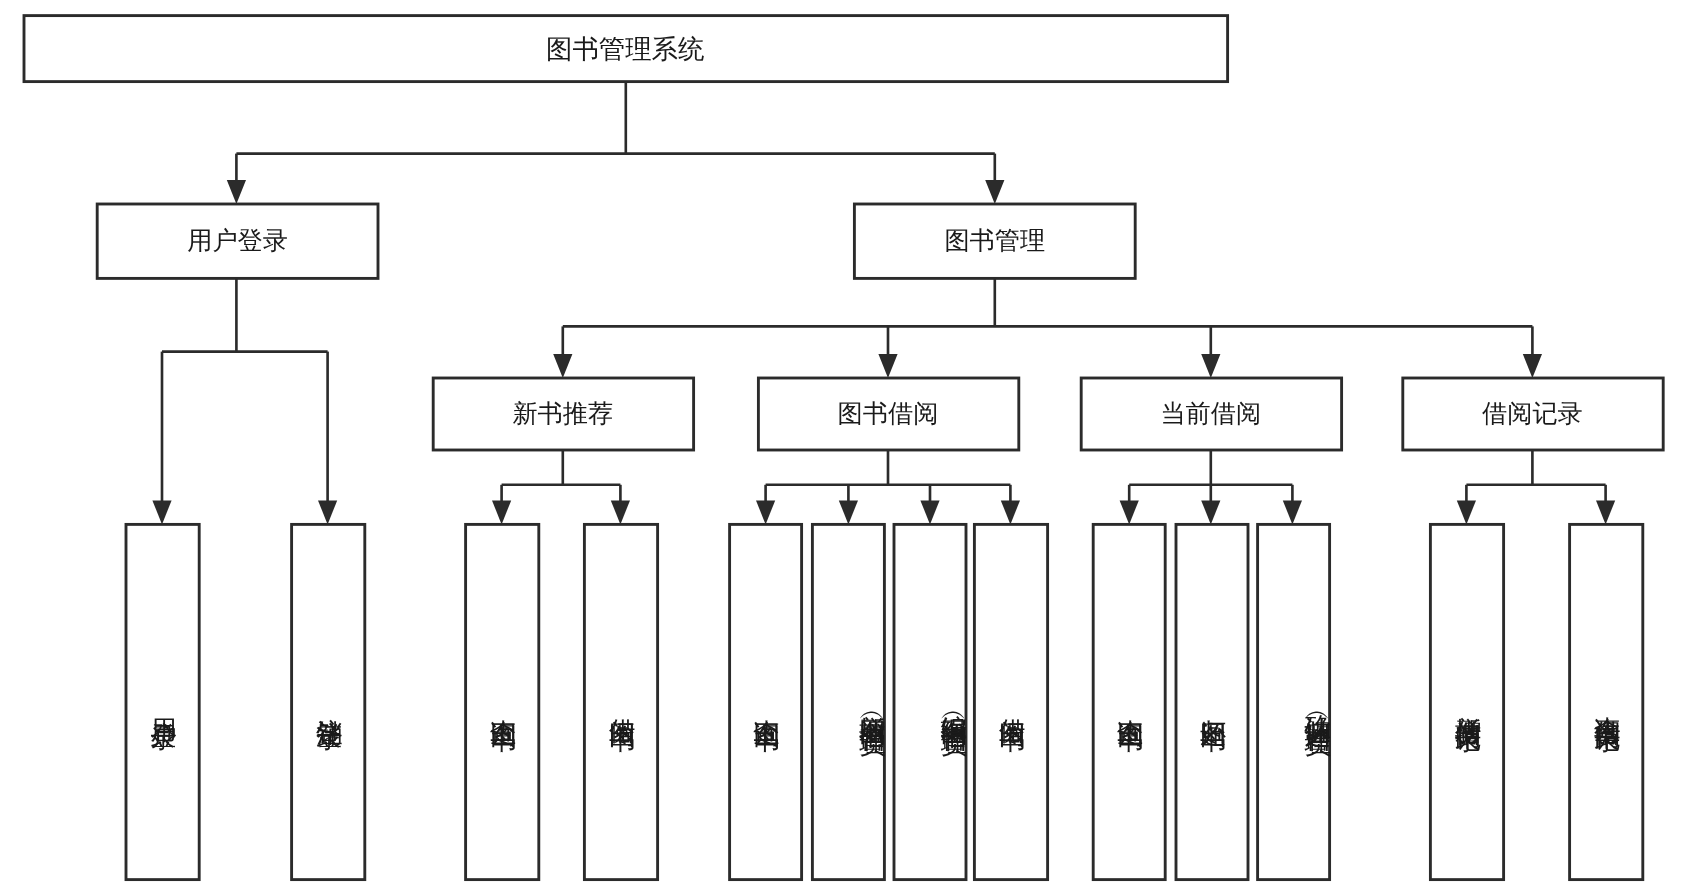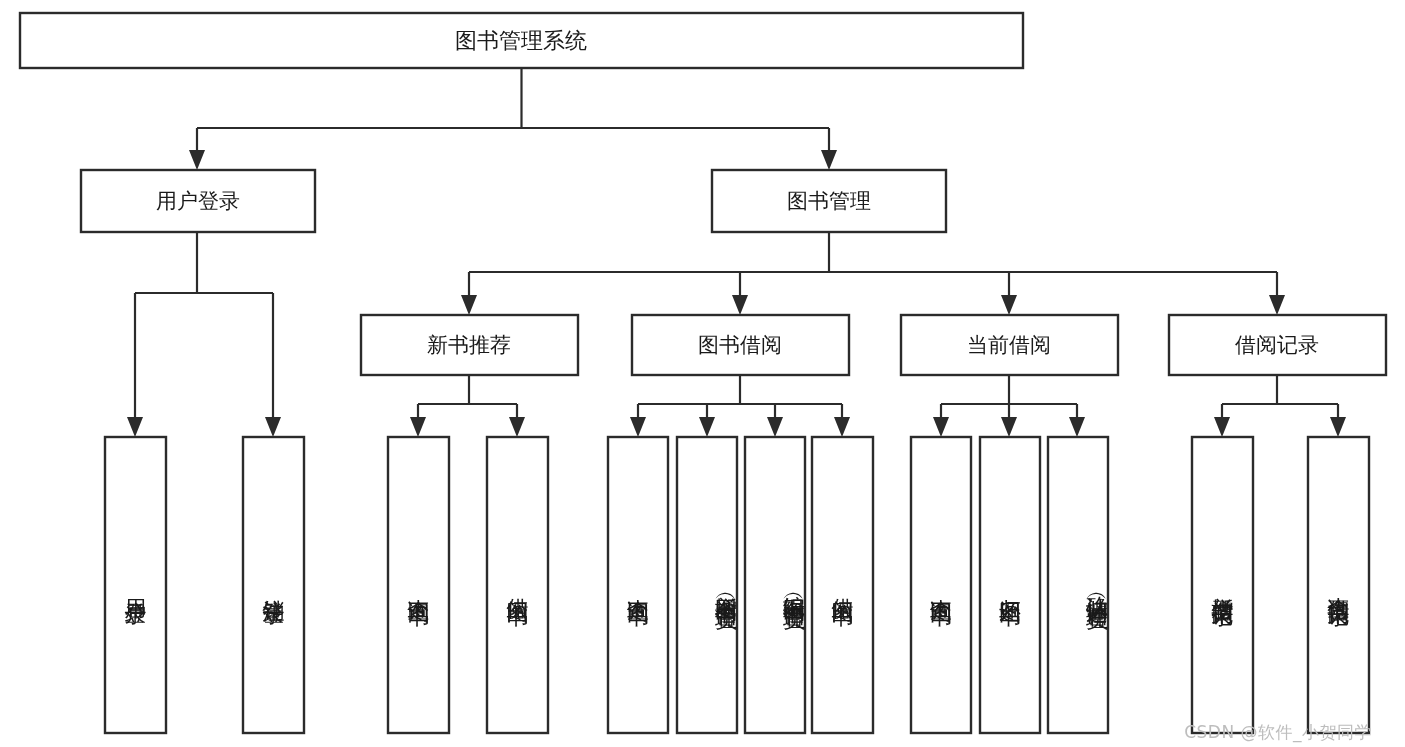--- a/index.html
+++ b/index.html
@@ -227,15 +227,14 @@
   <div class="vlabel" style="left:745px; top:441px; width:60px; height:292px; display:flex; align-items:flex-start; justify-content:center;">编辑图书（管理员）</div>
   <div class="vlabel" style="left:812px; top:437px; width:61px; height:296px; display:flex; align-items:center; justify-content:center;">借阅图书</div>
 
   <div class="vlabel" style="left:911px; top:437px; width:60px; height:296px; display:flex; align-items:center; justify-content:center;">查询图书</div>
   <div class="vlabel" style="left:980px; top:437px; width:60px; height:296px; display:flex; align-items:center; justify-content:center;">归还图书</div>
   <div class="vlabel" style="left:1048px; top:441px; width:60px; height:292px; display:flex; align-items:flex-start; justify-content:center;">确认归还（管理员）</div>
 
   <div class="vlabel" style="left:1192px; top:437px; width:61px; height:296px; display:flex; align-items:center; justify-content:center;">新增借阅记录</div>
   <div class="vlabel" style="left:1308px; top:437px; width:61px; height:296px; display:flex; align-items:center; justify-content:center;">查询借阅记录</div>
 
-  <div id="watermark">CSDN @软件_小贺同学</div>
 
 </div>
 
 </body></html>

